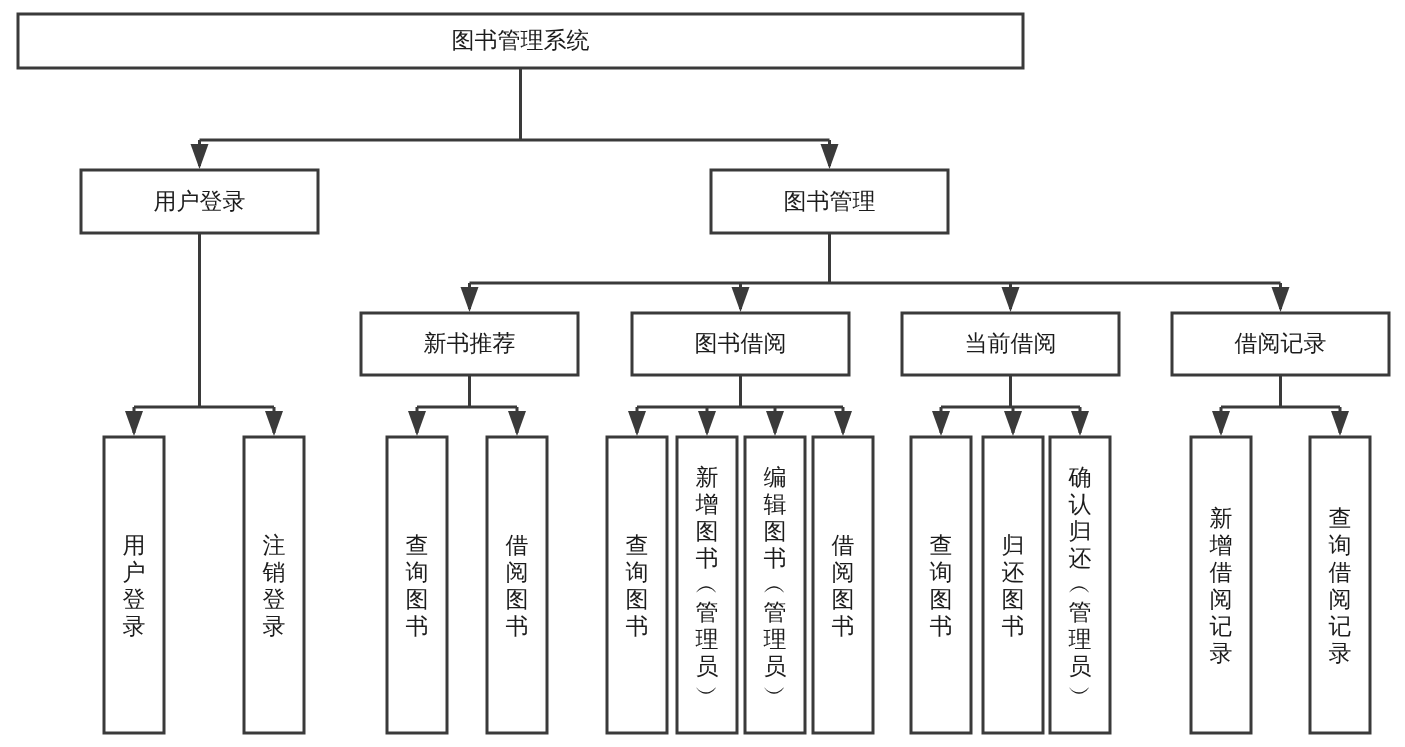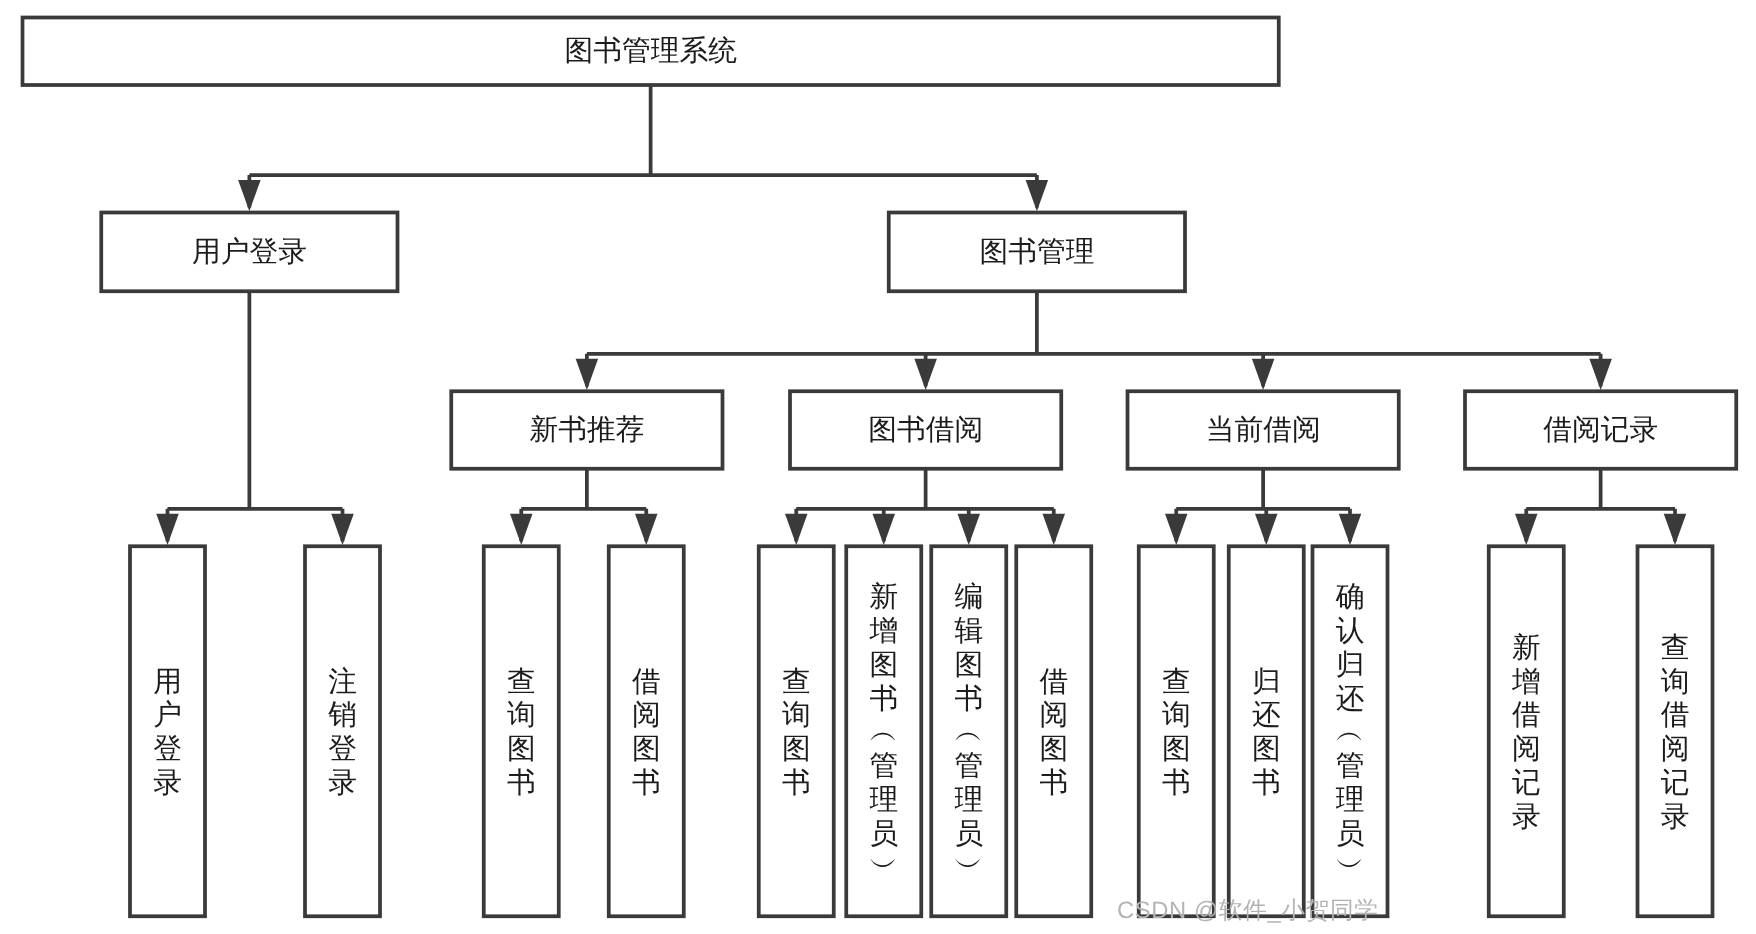--- a/index.html
+++ b/index.html
@@ -201,14 +201,13 @@
         <g>
           <rect x="1191" y="437" width="60" height="296" class="node-box"></rect>
           <text x="1221" class="node-label-vertical"><tspan x="1221" y="525.6">新</tspan><tspan x="1221" y="552.6">增</tspan><tspan x="1221" y="579.6">借</tspan><tspan x="1221" y="606.6">阅</tspan><tspan x="1221" y="633.6">记</tspan><tspan x="1221" y="660.6">录</tspan></text>
         </g>
         <g>
           <rect x="1310" y="437" width="60" height="296" class="node-box"></rect>
           <text x="1340" class="node-label-vertical"><tspan x="1340" y="525.6">查</tspan><tspan x="1340" y="552.6">询</tspan><tspan x="1340" y="579.6">借</tspan><tspan x="1340" y="606.6">阅</tspan><tspan x="1340" y="633.6">记</tspan><tspan x="1340" y="660.6">录</tspan></text>
         </g>
       </g>
   </svg>
-  <div class="watermark">CSDN @软件_小贺同学</div>
 </div>
 
 </body></html>

